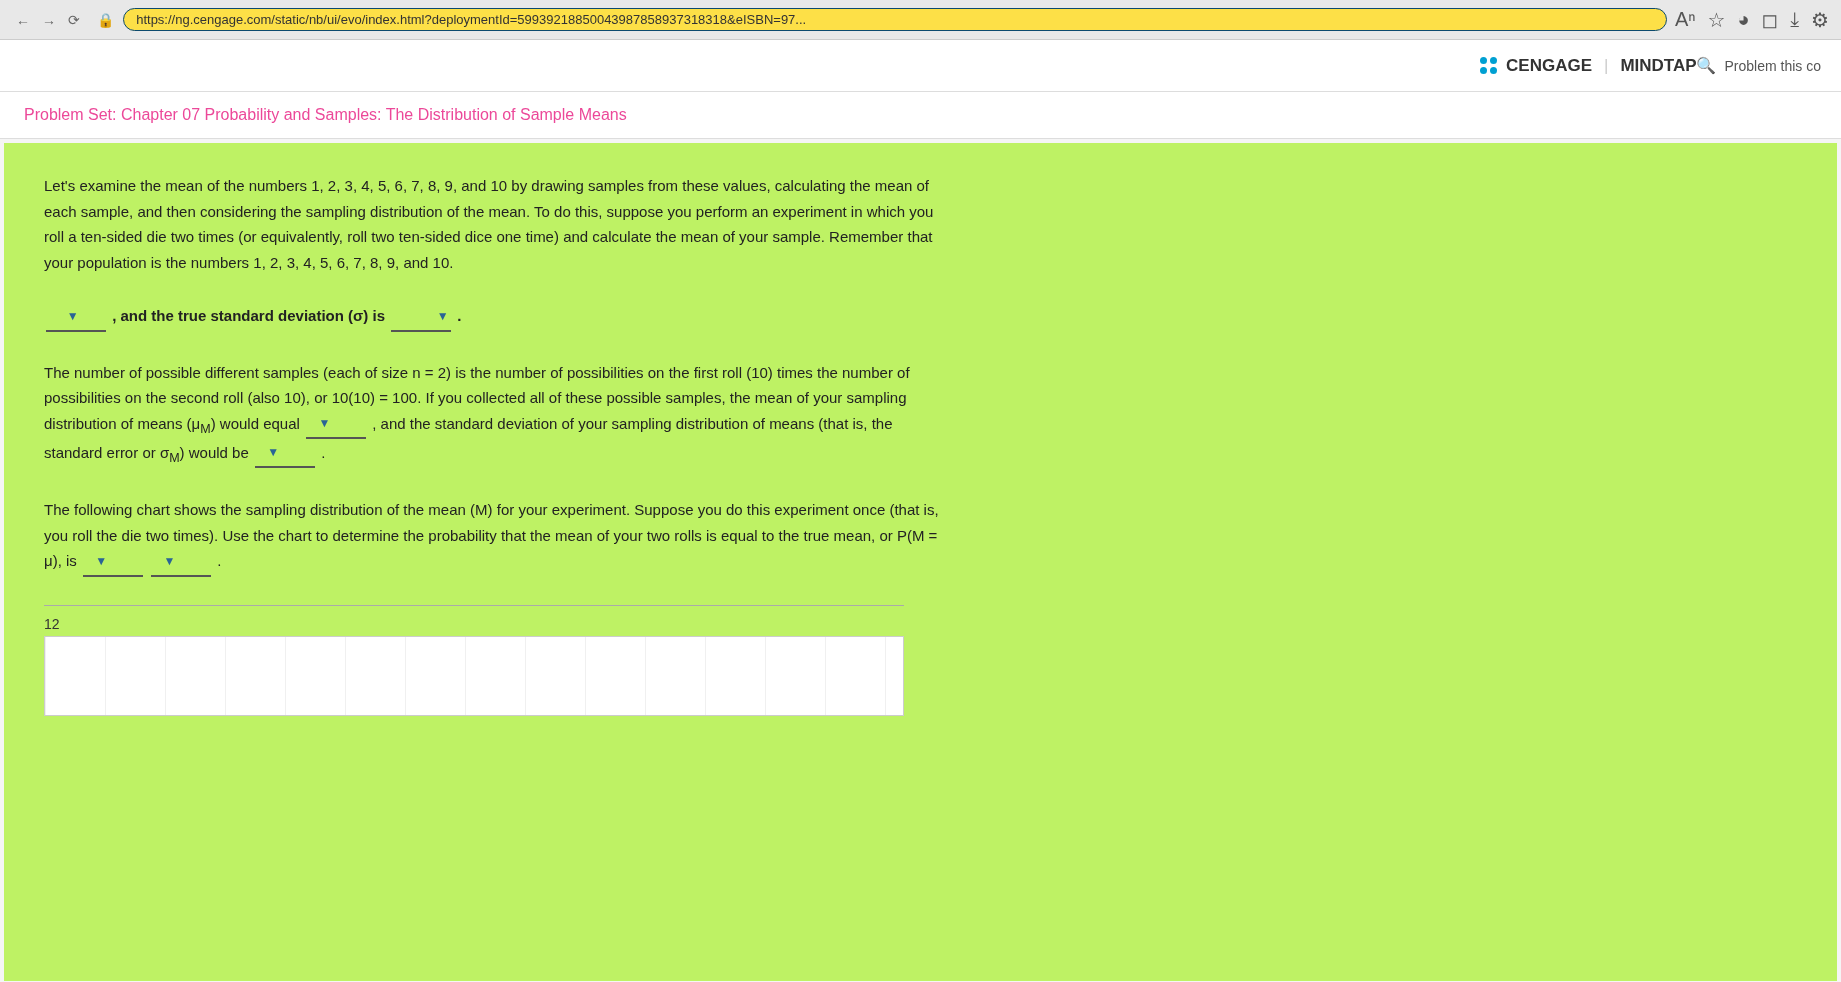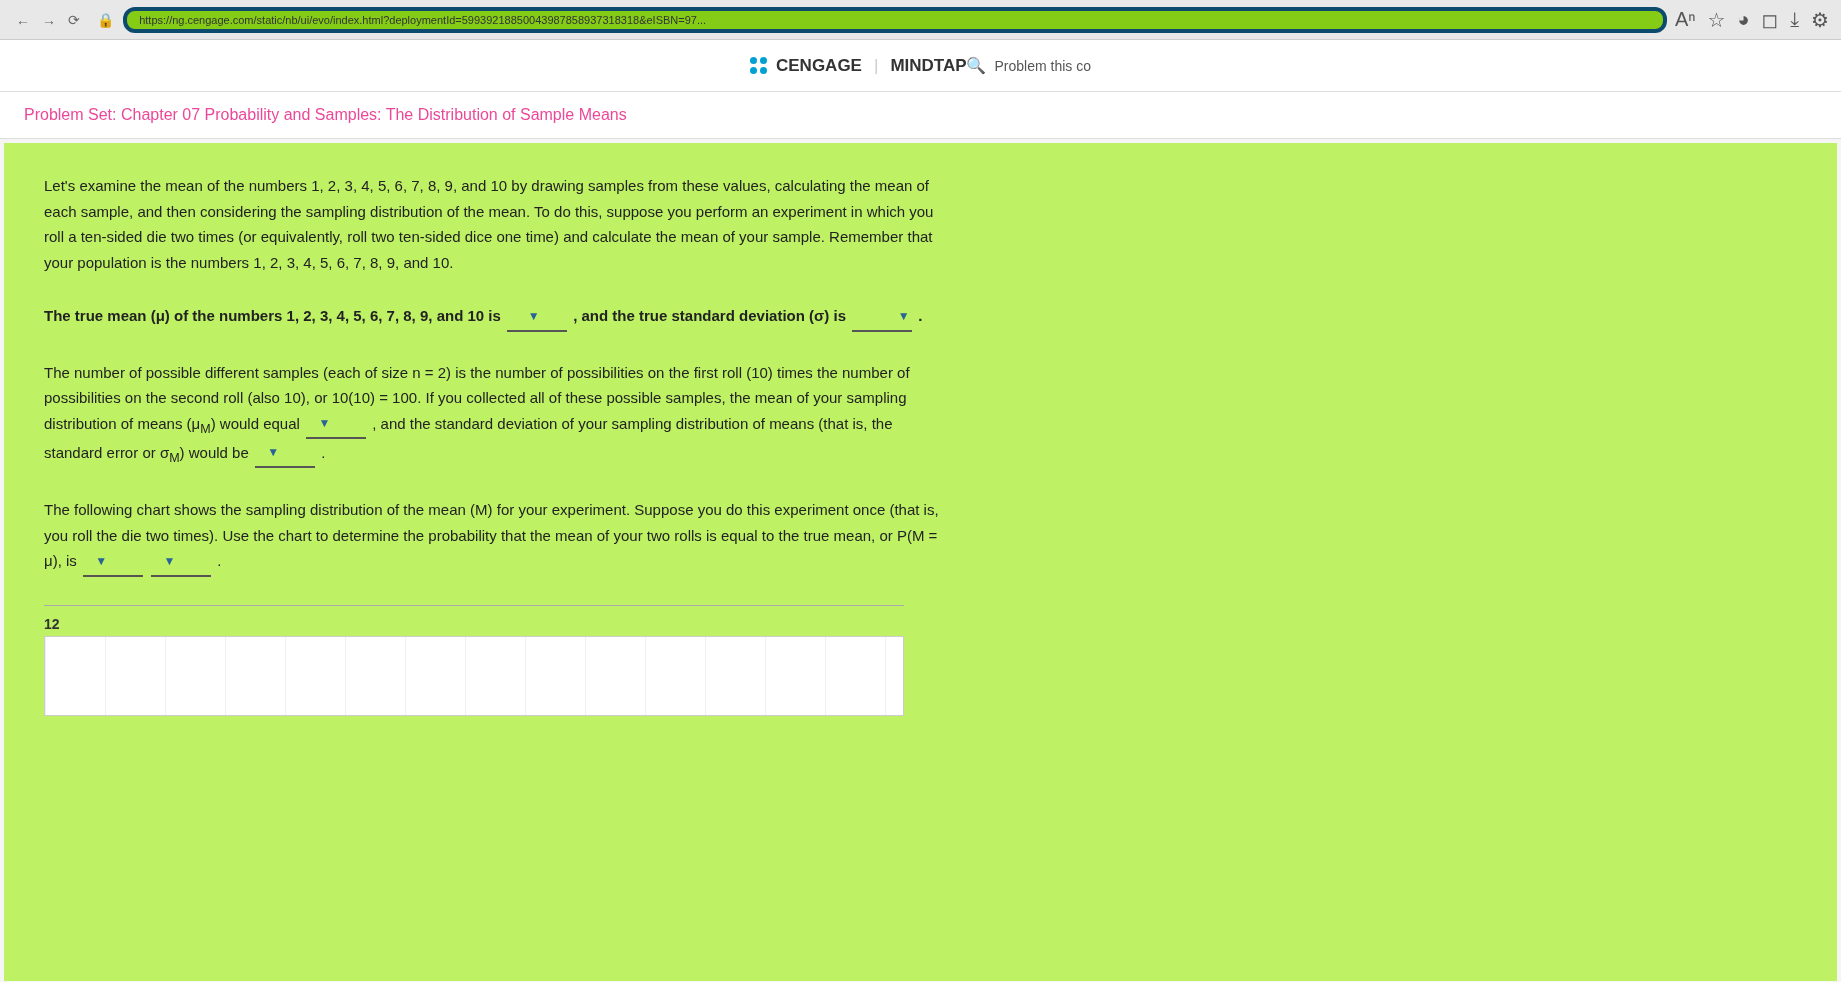--- a/index.html
+++ b/index.html
@@ -25,42 +25,42 @@
       color: #666;
       cursor: pointer;
       padding: 2px 4px;
     }
     .browser-bar .lock-icon {
       color: #555;
       font-size: 14px;
     }
     .browser-bar .url-bar {
       flex: 1;
-      background: #84cc16;
-      border: 4px solid #0c4a6e;
+      background: #fde047;
+      border: 1px solid #0c4a6e;
       border-radius: 12px;
       padding: 3px 12px;
-      font-size: 11px;
+      font-size: 13px;
       color: #333;
       overflow: hidden;
       text-overflow: ellipsis;
       white-space: nowrap;
     }
     .browser-bar .browser-actions {
       display: flex;
       gap: 12px;
       color: #555;
       font-size: 20px;
     }
 
     
     .app-header {
       display: flex;
       align-items: center;
-      justify-content: center;
+      justify-content: flex-end;
       background: white;
       padding: 18px 20px;
       border-bottom: 1px solid #ddd;
       height: 52px;
     }
     .app-header .logo {
       display: flex;
       align-items: center;
       gap: 8px;
       font-size: 17px;
@@ -144,21 +144,20 @@
       font-size: 12px;
       margin-left: 4px;
     }
 
     
     .chart-container {
       margin-top: 20px;
       border-top: 1px solid #aaa;
       padding-top: 10px;
       max-width: 860px;
-      font-weight: bold;
     }
     .chart-label {
       font-size: 14px;
       color: #333;
       margin-bottom: 4px;
     }
     .chart-area {
       background: white;
       border: 1px solid #ccc;
       height: 80px;
@@ -221,21 +220,20 @@
 </div>
 
 <div class="main-content">
   <div class="content-section">
 
     <div class="paragraph">
       <span>Let's examine the mean of the numbers 1, 2, 3, 4, 5, 6, 7, 8, 9, and 10 by drawing samples from these values, calculating the mean of each sample, and then considering the sampling distribution of the mean. To do this, suppose you perform an experiment in which you roll a ten-sided die two times (or equivalently, roll two ten-sided dice one time) and calculate the mean of your sample. Remember that your population is the numbers 1, 2, 3, 4, 5, 6, 7, 8, 9, and 10.</span>
     </div>
 
     <div class="paragraph">
-      <span class="bold-text">The true mean (μ) of the numbers 1, 2, 3, 4, 5, 6, 7, 8, 9, and 10 is</span>
       <span class="dropdown-inline">
         &nbsp;&nbsp;&nbsp;&nbsp;<span class="dropdown-arrow">▼</span>
       </span>
       <span class="bold-text">, and the true standard deviation (σ) is</span>
       <span class="dropdown-inline">
         &nbsp;&nbsp;&nbsp;&nbsp;&nbsp;&nbsp;&nbsp;&nbsp;&nbsp;&nbsp;<span class="dropdown-arrow">▼</span>
       </span>
       <span class="bold-text"> .</span>
     </div>
 

